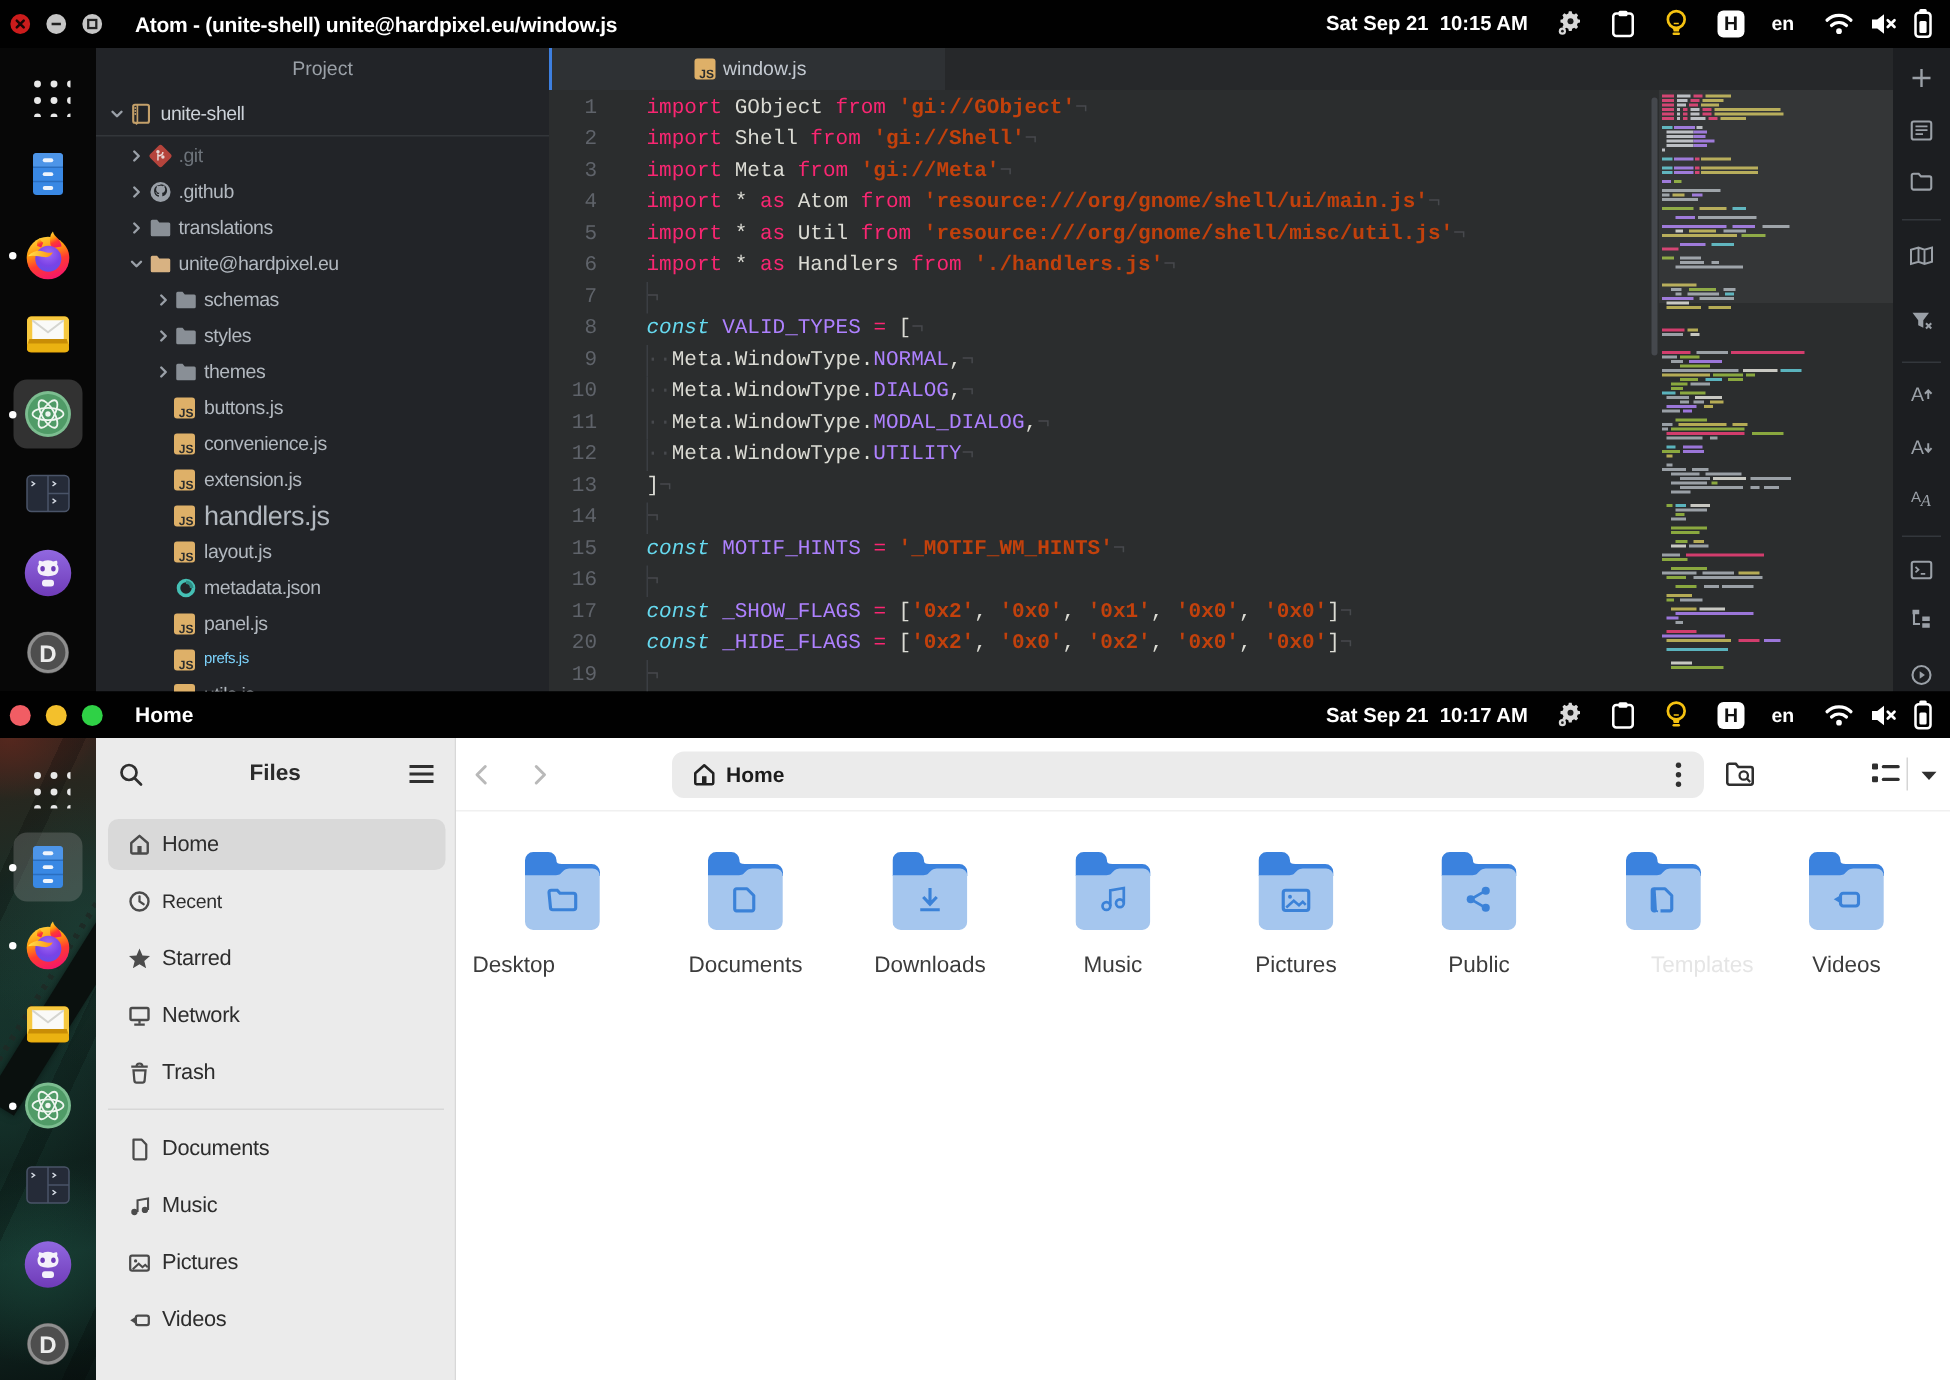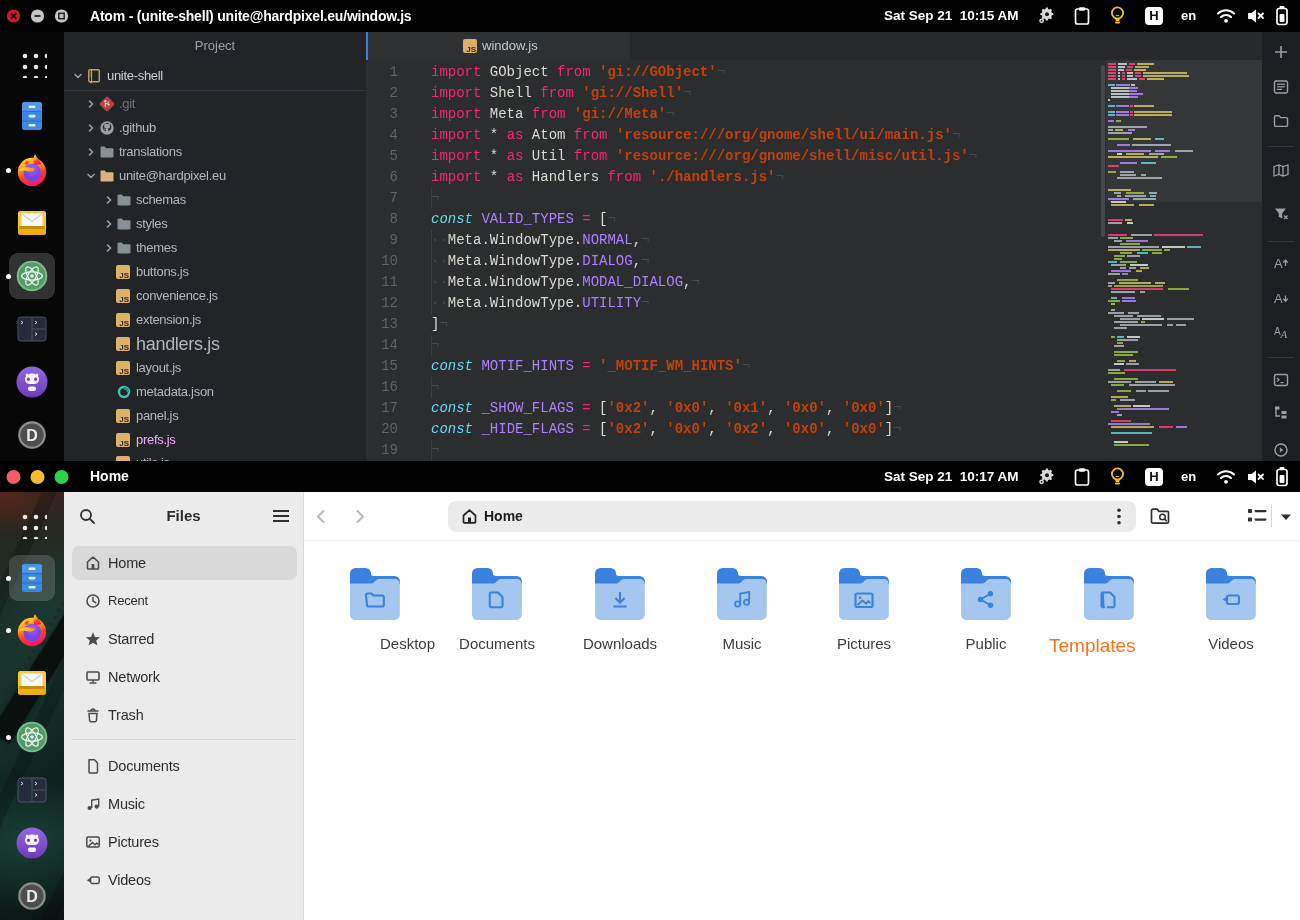--- a/index.html
+++ b/index.html
@@ -240,21 +240,21 @@
     <path d="M8 3 a5 5 0 0 1 5 5 l-2.4 0 a2.6 2.6 0 0 0 -2.6 -2.6 z" fill="#2e8d85"></path>
   </svg>
 <div class="abs" style="left:136px;top:380px;height:24px;line-height:24px;color:#b2b8bf;font-size:13px;letter-spacing:-0.3px">metadata.json</div>
 <div class="abs" style="left:116px;top:409px;width:14px;height:14px;background:#deb068;border-radius:2px">
     <span style="position:absolute;right:1px;bottom:-1px;font:bold 8px 'Liberation Sans';color:#2b2d2e">JS</span>
   </div>
 <div class="abs" style="left:136px;top:404px;height:24px;line-height:24px;color:#b2b8bf;font-size:13px;letter-spacing:-0.3px">panel.js</div>
 <div class="abs" style="left:116px;top:433px;width:14px;height:14px;background:#deb068;border-radius:2px">
     <span style="position:absolute;right:1px;bottom:-1px;font:bold 8px 'Liberation Sans';color:#2b2d2e">JS</span>
   </div>
-<div class="abs" style="left:136px;top:428px;height:24px;line-height:24px;color:#f0abfc;font-size:13px;letter-spacing:-0.3px">prefs.js</div>
+<div class="abs" style="left:136px;top:428px;height:24px;line-height:24px;color:#7dd3fc;font-size:10px;letter-spacing:-0.3px">prefs.js</div>
 <div class="abs" style="left:116px;top:456px;width:14px;height:14px;background:#deb068;border-radius:2px">
     <span style="position:absolute;right:1px;bottom:-1px;font:bold 8px 'Liberation Sans';color:#2b2d2e">JS</span>
   </div>
 <div class="abs" style="left:136px;top:451px;height:24px;line-height:24px;color:#b2b8bf;font-size:13px;letter-spacing:-0.3px">utils.js</div>
 <div class="abs" style="left:366px;top:32px;width:896px;height:429px;background:#2b2d2e"></div>
 <div class="abs" style="left:366px;top:32px;width:896px;height:28px;background:#26282a"></div>
 <div class="abs" style="left:368px;top:32px;width:262px;height:28px;background:#2e3134"></div>
 <div class="abs" style="left:366px;top:32px;width:2px;height:28px;background:#3d7fe0"></div>
 <div class="abs" style="left:463px;top:39px;width:14px;height:14px;background:#deb068;border-radius:2px">
     <span style="position:absolute;right:1px;bottom:-1px;font:bold 8px 'Liberation Sans';color:#2b2d2e">JS</span>
@@ -802,21 +802,21 @@
 <svg class="abs" style="left:85px;top:872px" width="16" height="16" viewBox="0 0 16 16">
     <path d="M1.8 8.2 L5.6 5.8 V10.6 z" fill="#4b4b4b"></path>
     <rect x="5.6" y="5" width="8.6" height="6.4" rx="1.4" fill="none" stroke="#4b4b4b" stroke-width="1.5"></rect>
   </svg>
 <div class="abs" style="left:108px;top:868px;height:24px;line-height:24px;color:#2d2d2d;font-size:14.5px;letter-spacing:-0.2px">Videos</div>
 <div class="abs" style="left:350px;top:568px;width:50px;height:53px"><svg width="50" height="53" viewBox="0 0 50 53">
       <path d="M0 16 V5.5 A5.5 5.5 0 0 1 5.5 0 H15.5 A5.5 5.5 0 0 1 21 5.5 V6 C21 7.2 22 8 24.5 8 H44.5 A5.5 5.5 0 0 1 50 13.5 V16 Z" fill="#3b82de"></path>
       <path d="M0 15.5 H19.5 C23 15.5 23.5 14.8 25 13.2 C26.5 11.6 27.5 11 30.5 11 H45 A4.8 4.8 0 0 1 49.8 15.8 V46.5 A5.5 5.5 0 0 1 44.5 52 H5.5 A5.5 5.5 0 0 1 0 46.5 Z" fill="#a5c6ee"></path>
       <path d="M16 27 a1.5 1.5 0 0 1 1.5-1.5 h4 l1.8 2 h9 a1.5 1.5 0 0 1 1.5 1.5 v8 a1.5 1.5 0 0 1 -1.5 1.5 h-13.8 a1.5 1.5 0 0 1 -1.5-1.5 z" fill="none" stroke="#3b82d8" stroke-width="2.1"></path>
     </svg></div>
-<div class="abs" style="left:315px;top:635px;width:120px;text-align:right;color:#3c3c3c;font-size:15px">Desktop</div>
+<div class="abs" style="left:315px;top:635px;width:120px;text-align:left;color:#3c3c3c;font-size:15px">Desktop</div>
 <div class="abs" style="left:472px;top:568px;width:50px;height:53px"><svg width="50" height="53" viewBox="0 0 50 53">
       <path d="M0 16 V5.5 A5.5 5.5 0 0 1 5.5 0 H15.5 A5.5 5.5 0 0 1 21 5.5 V6 C21 7.2 22 8 24.5 8 H44.5 A5.5 5.5 0 0 1 50 13.5 V16 Z" fill="#3b82de"></path>
       <path d="M0 15.5 H19.5 C23 15.5 23.5 14.8 25 13.2 C26.5 11.6 27.5 11 30.5 11 H45 A4.8 4.8 0 0 1 49.8 15.8 V46.5 A5.5 5.5 0 0 1 44.5 52 H5.5 A5.5 5.5 0 0 1 0 46.5 Z" fill="#a5c6ee"></path>
       <path d="M19 24.5 h7 l4.5 4.5 v9 a1.2 1.2 0 0 1 -1.2 1.2 h-10.3 a1.2 1.2 0 0 1 -1.2-1.2 v-12.3 a1.2 1.2 0 0 1 1.2-1.2z" fill="none" stroke="#3b82d8" stroke-width="2.1" stroke-linejoin="round"></path>
     </svg></div>
 <div class="abs" style="left:437px;top:635px;width:120px;text-align:center;color:#3c3c3c;font-size:15px">Documents</div>
 <div class="abs" style="left:595px;top:568px;width:50px;height:53px"><svg width="50" height="53" viewBox="0 0 50 53">
       <path d="M0 16 V5.5 A5.5 5.5 0 0 1 5.5 0 H15.5 A5.5 5.5 0 0 1 21 5.5 V6 C21 7.2 22 8 24.5 8 H44.5 A5.5 5.5 0 0 1 50 13.5 V16 Z" fill="#3b82de"></path>
       <path d="M0 15.5 H19.5 C23 15.5 23.5 14.8 25 13.2 C26.5 11.6 27.5 11 30.5 11 H45 A4.8 4.8 0 0 1 49.8 15.8 V46.5 A5.5 5.5 0 0 1 44.5 52 H5.5 A5.5 5.5 0 0 1 0 46.5 Z" fill="#a5c6ee"></path>
       <path d="M25 24 V34 M20.5 30 L25 34.8 L29.5 30" stroke="#3b82d8" stroke-width="2.1" fill="none"></path>
@@ -847,19 +847,19 @@
       <circle cx="29.5" cy="37.2" r="2.7" fill="#3b82d8"></circle>
       <path d="M29.5 25.8 L19.5 31.5 L29.5 37.2" stroke="#3b82d8" stroke-width="1.8" fill="none"></path>
     </svg></div>
 <div class="abs" style="left:926px;top:635px;width:120px;text-align:center;color:#3c3c3c;font-size:15px">Public</div>
 <div class="abs" style="left:1084px;top:568px;width:50px;height:53px"><svg width="50" height="53" viewBox="0 0 50 53">
       <path d="M0 16 V5.5 A5.5 5.5 0 0 1 5.5 0 H15.5 A5.5 5.5 0 0 1 21 5.5 V6 C21 7.2 22 8 24.5 8 H44.5 A5.5 5.5 0 0 1 50 13.5 V16 Z" fill="#3b82de"></path>
       <path d="M0 15.5 H19.5 C23 15.5 23.5 14.8 25 13.2 C26.5 11.6 27.5 11 30.5 11 H45 A4.8 4.8 0 0 1 49.8 15.8 V46.5 A5.5 5.5 0 0 1 44.5 52 H5.5 A5.5 5.5 0 0 1 0 46.5 Z" fill="#a5c6ee"></path>
       <path d="M19 24.5 h7 l4.5 4.5 v9 a1.2 1.2 0 0 1 -1.2 1.2 h-6.3 M19.6 39.2 h-0.9 a1.2 1.2 0 0 1 -1.2-1.2 v-12.3 a1.2 1.2 0 0 1 1.2-1.2z" fill="none" stroke="#3b82d8" stroke-width="2.1" stroke-linejoin="round"></path>
       <path d="M18.2 37.2 l1.2 1.6 m0.8 0.6 l1.2 0.2" fill="none" stroke="#3b82d8" stroke-width="1.3" stroke-dasharray="1.2 1"></path>
     </svg></div>
-<div class="abs" style="left:1049px;top:635px;width:120px;text-align:left;color:#f97316;font-size:19px">Templates</div>
+<div class="abs" style="left:1049px;top:635px;width:120px;text-align:right;color:#e5e5e5;font-size:15px">Templates</div>
 <div class="abs" style="left:1206px;top:568px;width:50px;height:53px"><svg width="50" height="53" viewBox="0 0 50 53">
       <path d="M0 16 V5.5 A5.5 5.5 0 0 1 5.5 0 H15.5 A5.5 5.5 0 0 1 21 5.5 V6 C21 7.2 22 8 24.5 8 H44.5 A5.5 5.5 0 0 1 50 13.5 V16 Z" fill="#3b82de"></path>
       <path d="M0 15.5 H19.5 C23 15.5 23.5 14.8 25 13.2 C26.5 11.6 27.5 11 30.5 11 H45 A4.8 4.8 0 0 1 49.8 15.8 V46.5 A5.5 5.5 0 0 1 44.5 52 H5.5 A5.5 5.5 0 0 1 0 46.5 Z" fill="#a5c6ee"></path>
       <path d="M16.5 31.5 L21 28.8 V34.2 z" fill="#3b82d8"></path>
       <rect x="21" y="27.5" width="12" height="8.5" rx="1.8" fill="none" stroke="#3b82d8" stroke-width="2.1"></rect>
     </svg></div>
 <div class="abs" style="left:1171px;top:635px;width:120px;text-align:center;color:#3c3c3c;font-size:15px">Videos</div>
 </body></html>

